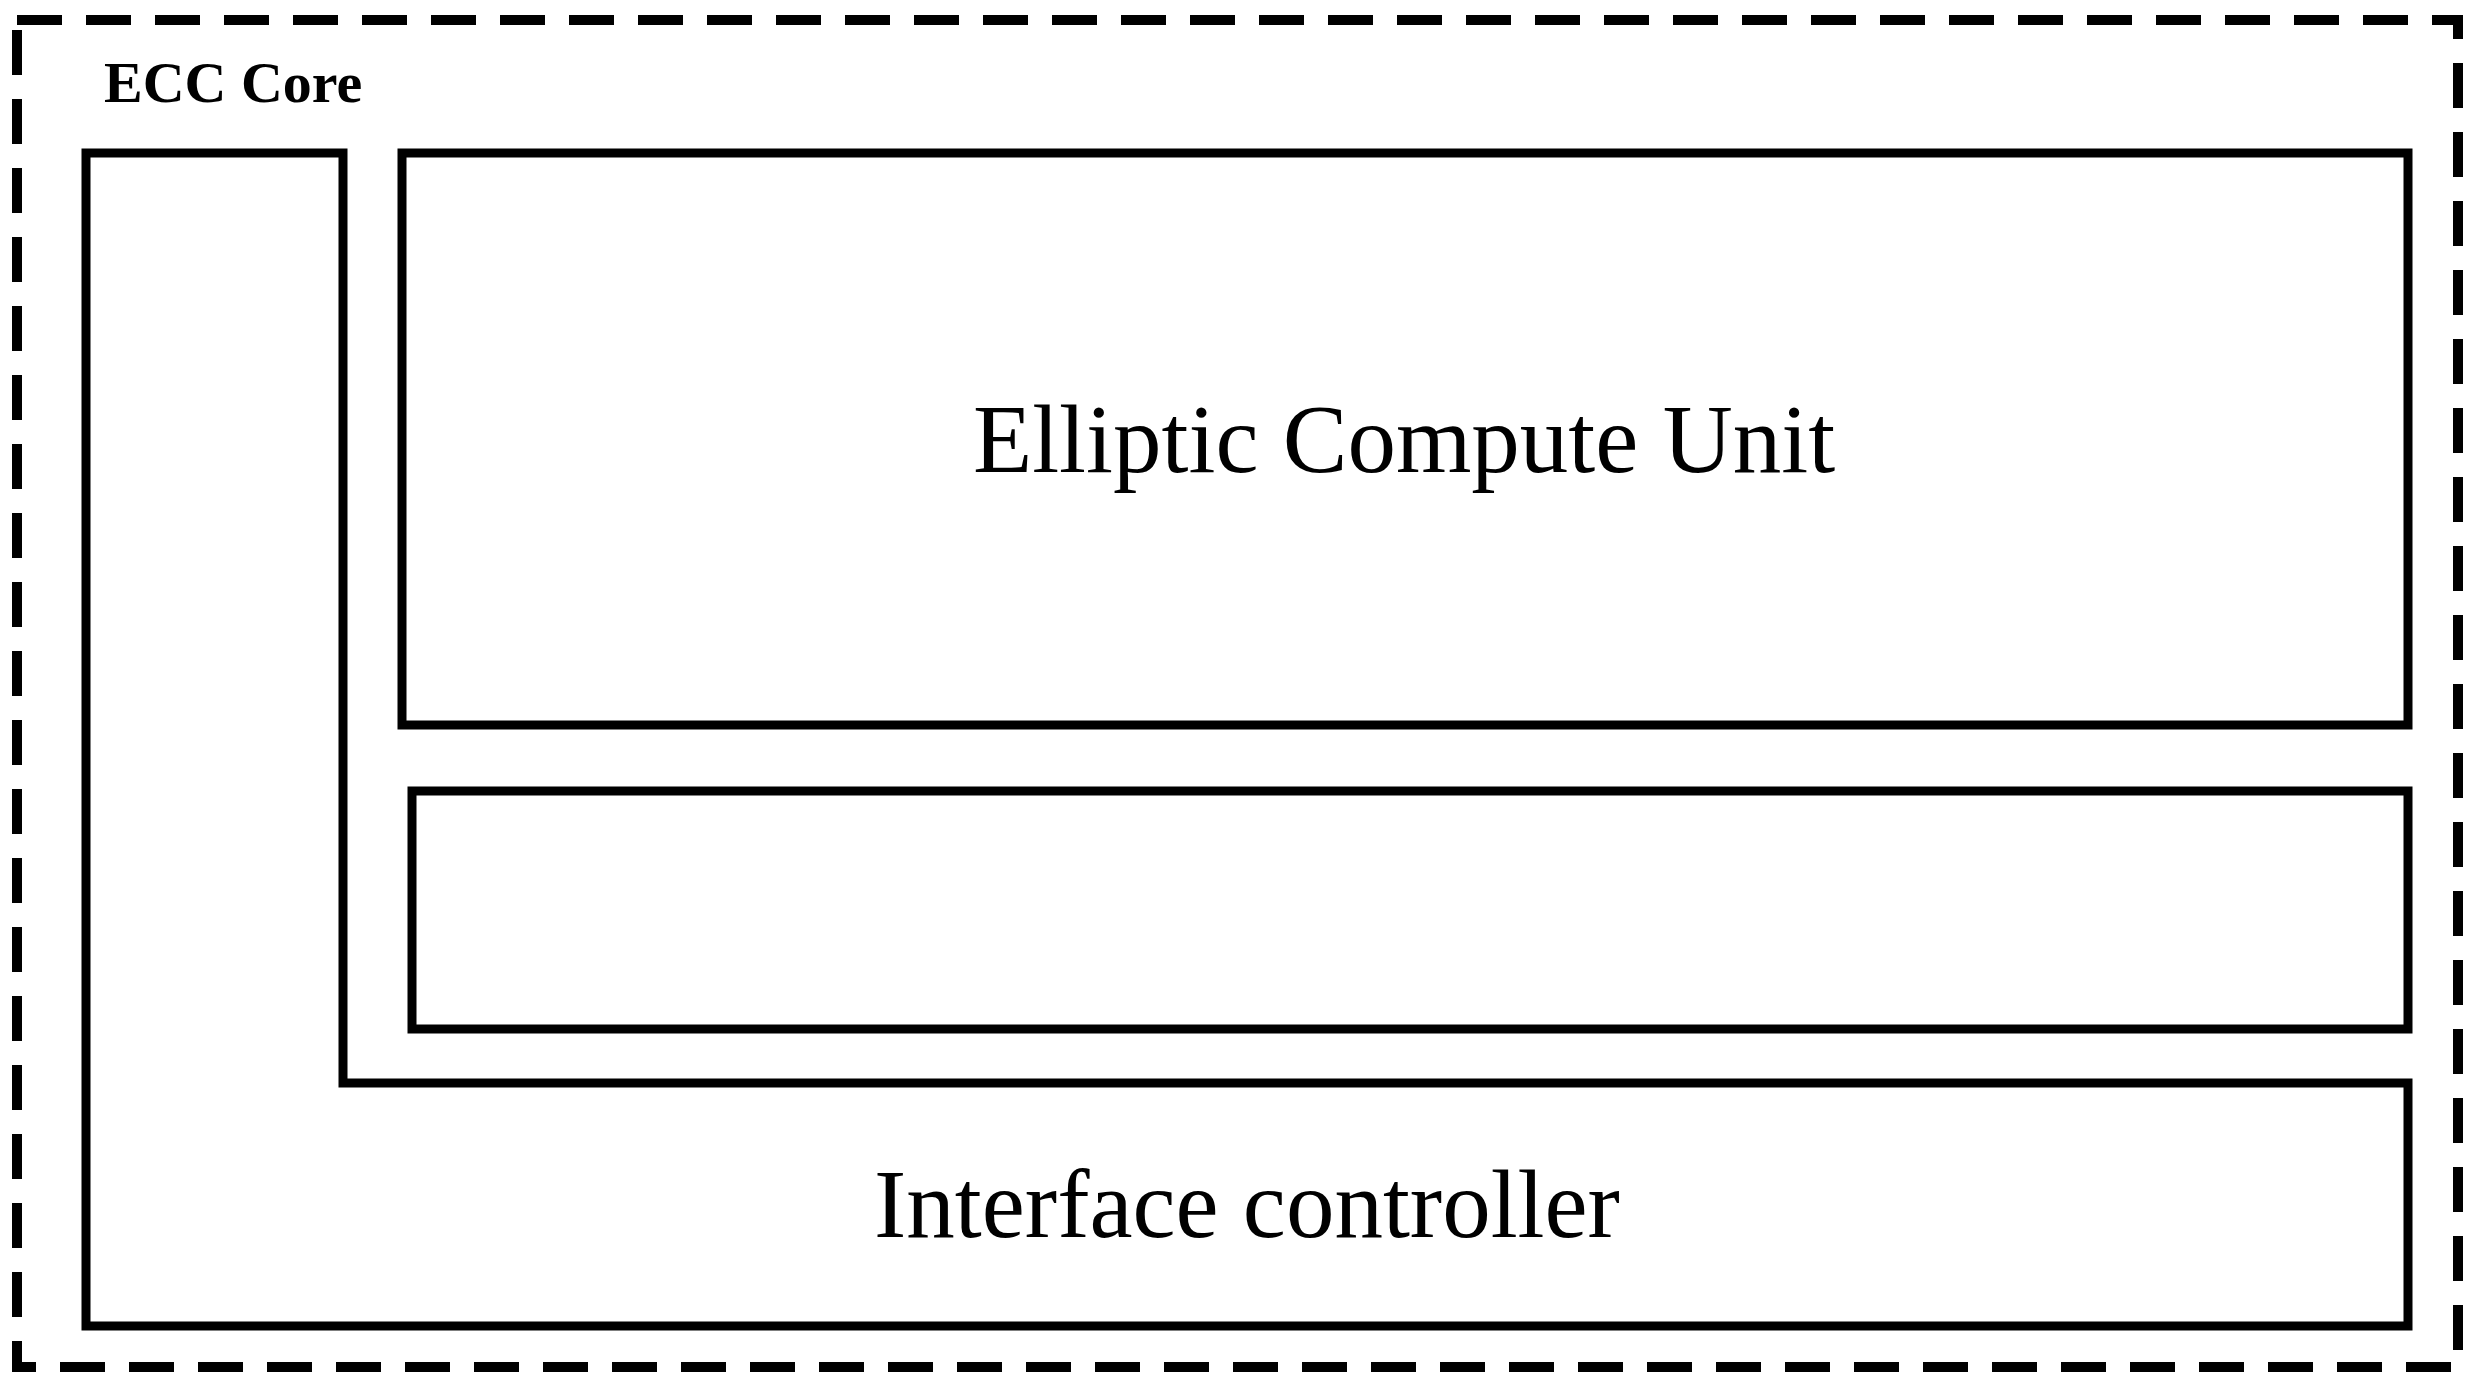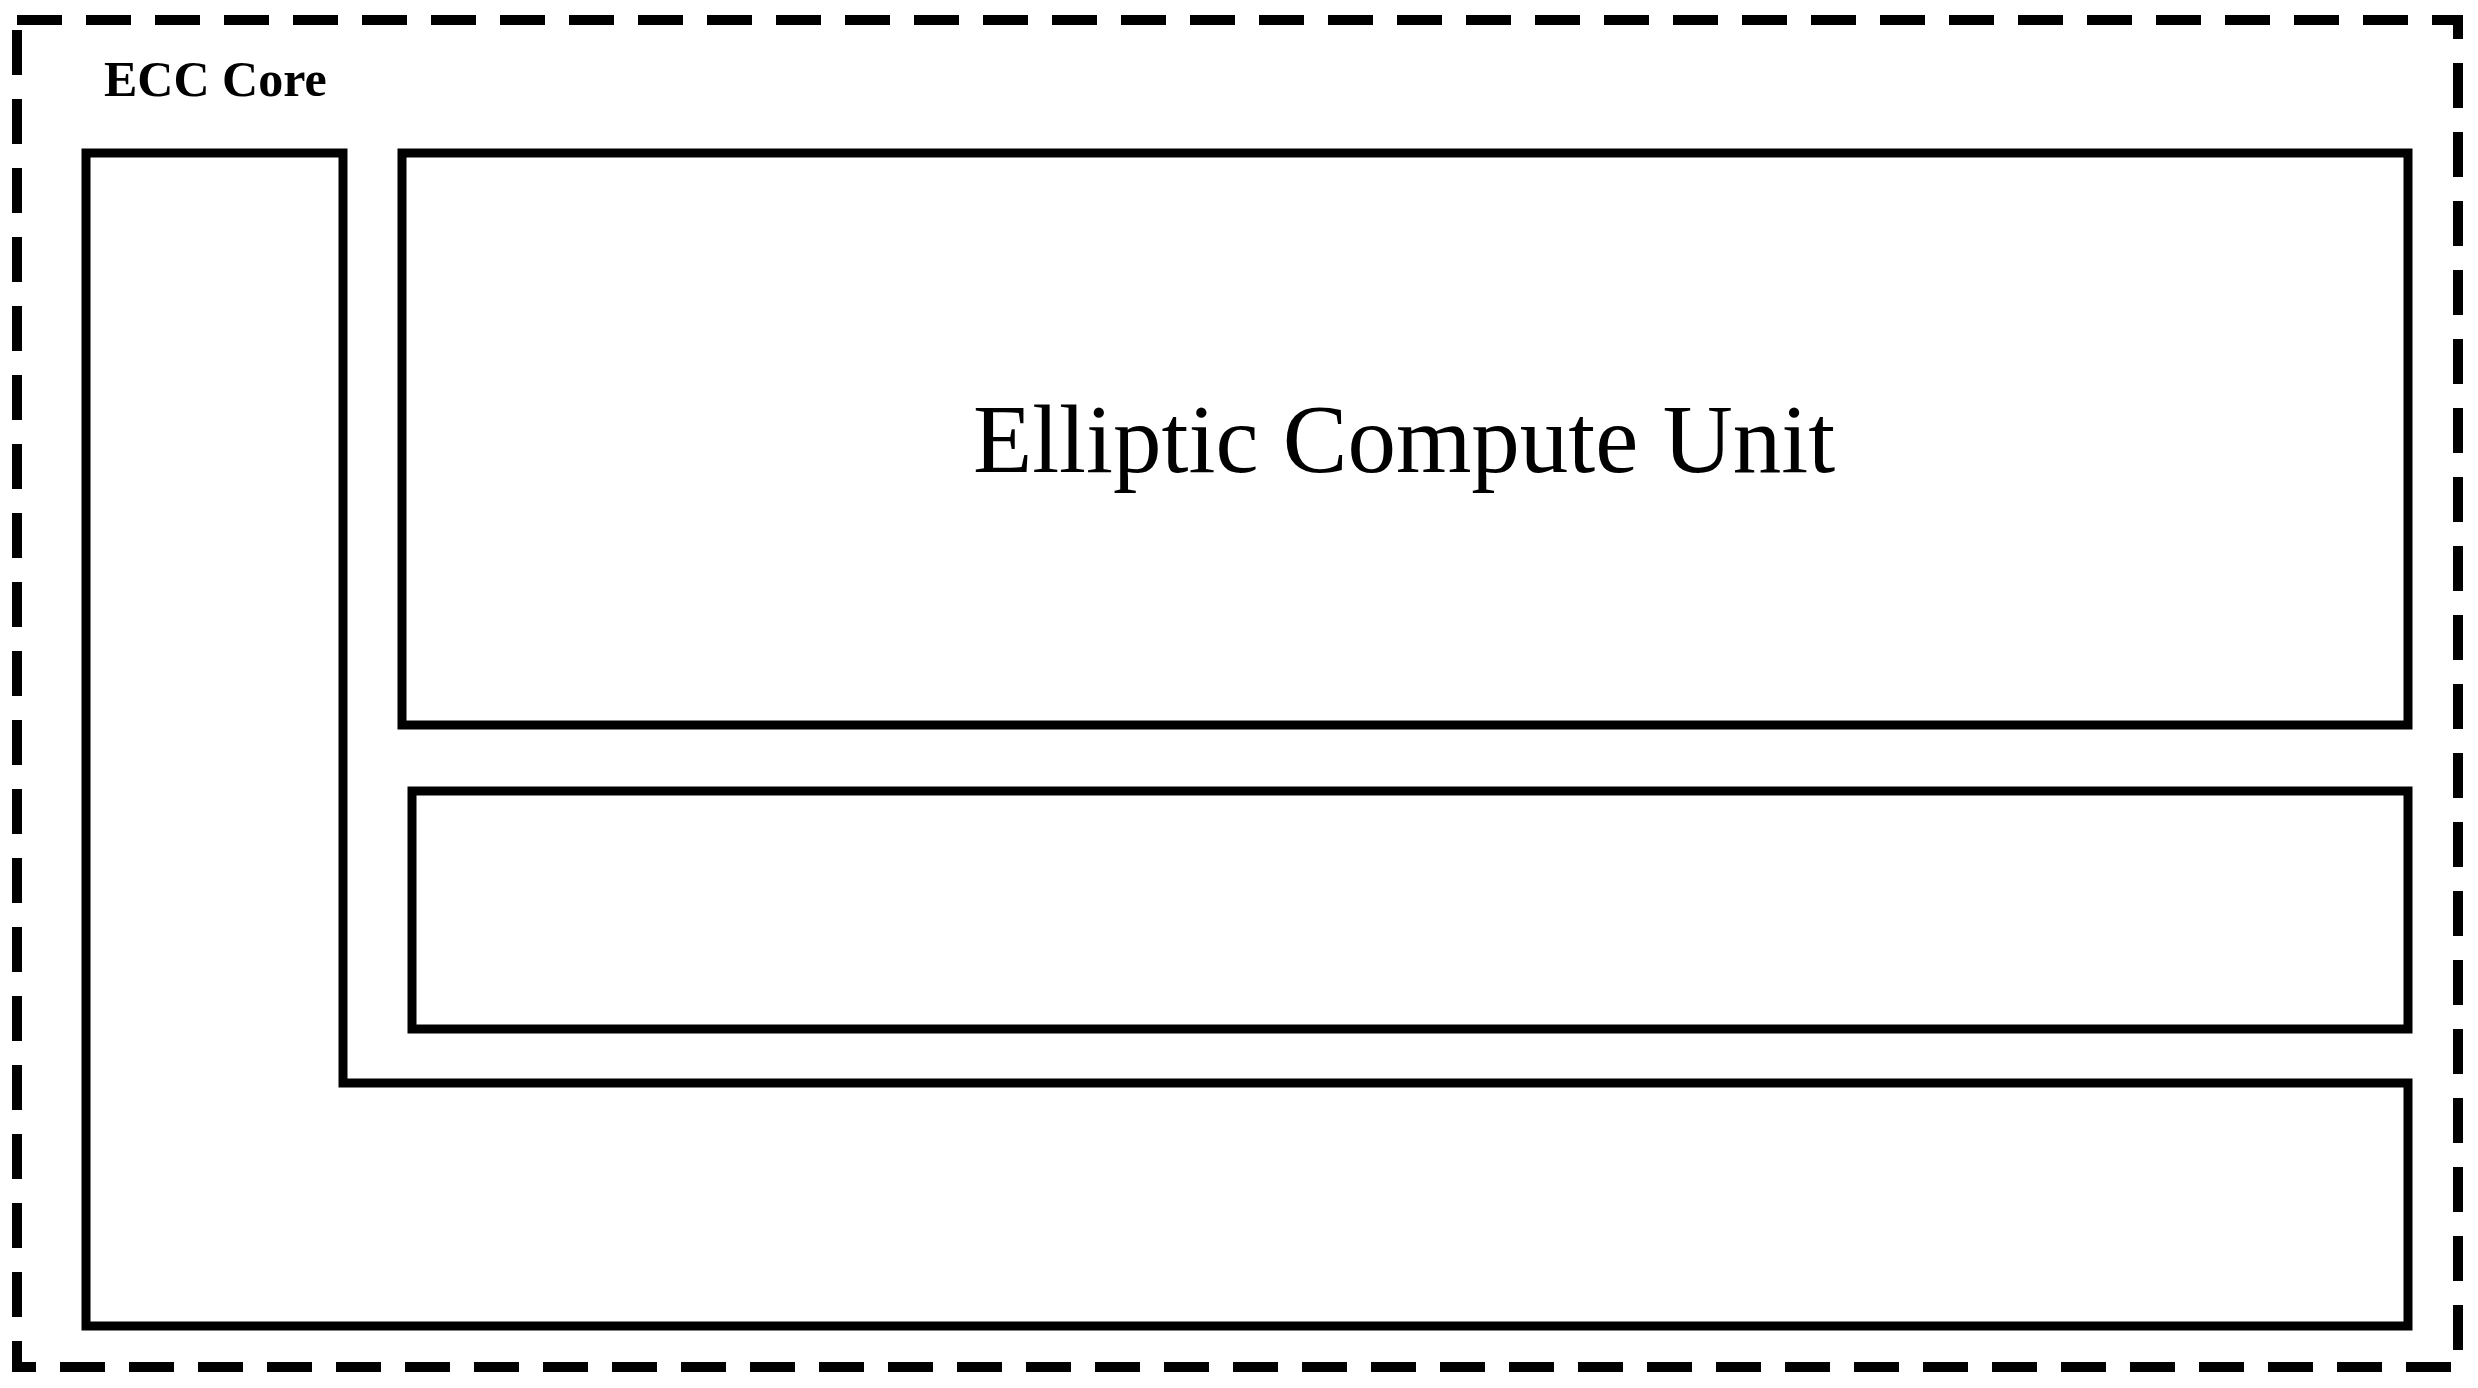--- a/index.html
+++ b/index.html
@@ -25,21 +25,21 @@
     display: block;
   }
   .label {
     position: absolute;
     white-space: nowrap;
     color: #000000;
   }
   .title-label {
     left: 104px;
     top: 54px;
-    font-size: 50px;
+    font-size: 58px;
     font-weight: bold;
     line-height: 1;
   }
   .box-label {
     display: flex;
     align-items: center;
     justify-content: center;
     font-size: 97px;
     line-height: 1;
   }
@@ -76,14 +76,15 @@
     <rect x="402" y="153" width="2006" height="572" fill="#ffffff" stroke="#000000" stroke-width="9"></rect>
 
     <rect x="412" y="791" width="1996" height="238" fill="#ffffff" stroke="#000000" stroke-width="9"></rect>
   </svg>
 
   <div class="label title-label">ECC Core</div>
 
   <div class="label box-label ecu-label">Elliptic Compute Unit</div>
 
 
+  <div class="label box-label iface-label">Interface controller</div>
 
 </div>
 
 </body></html>

